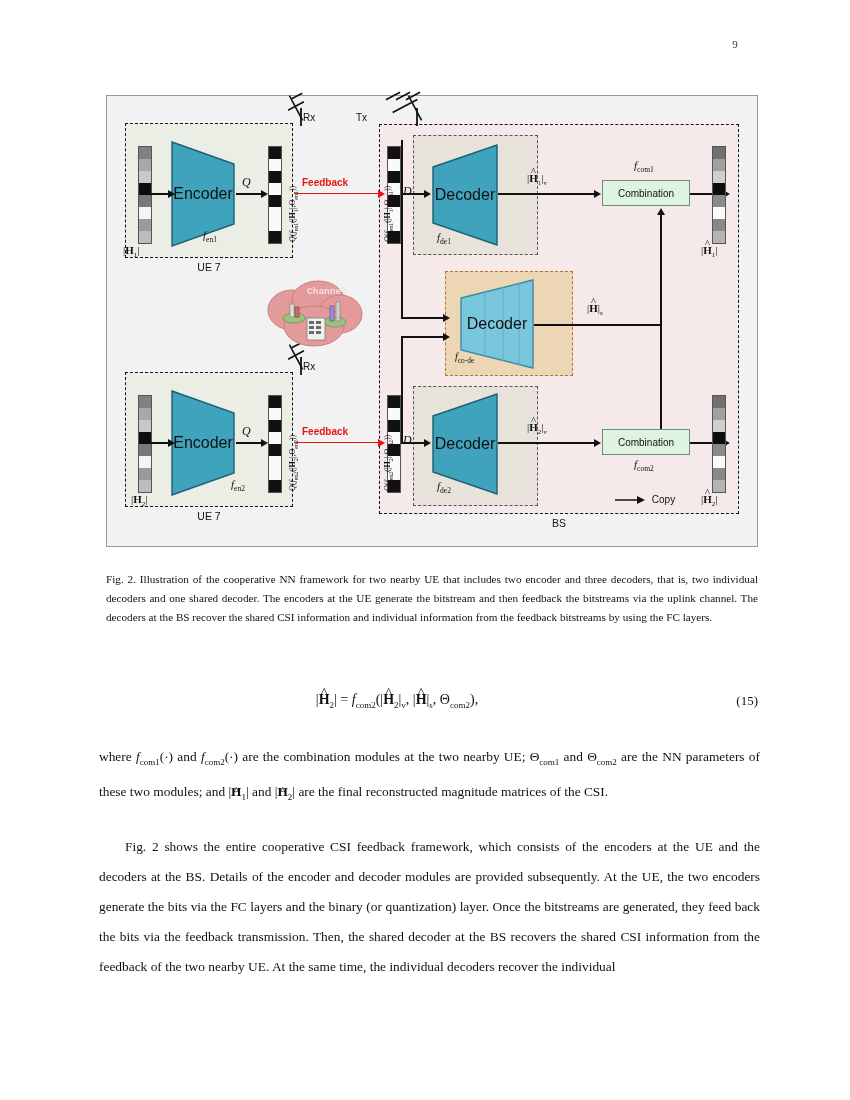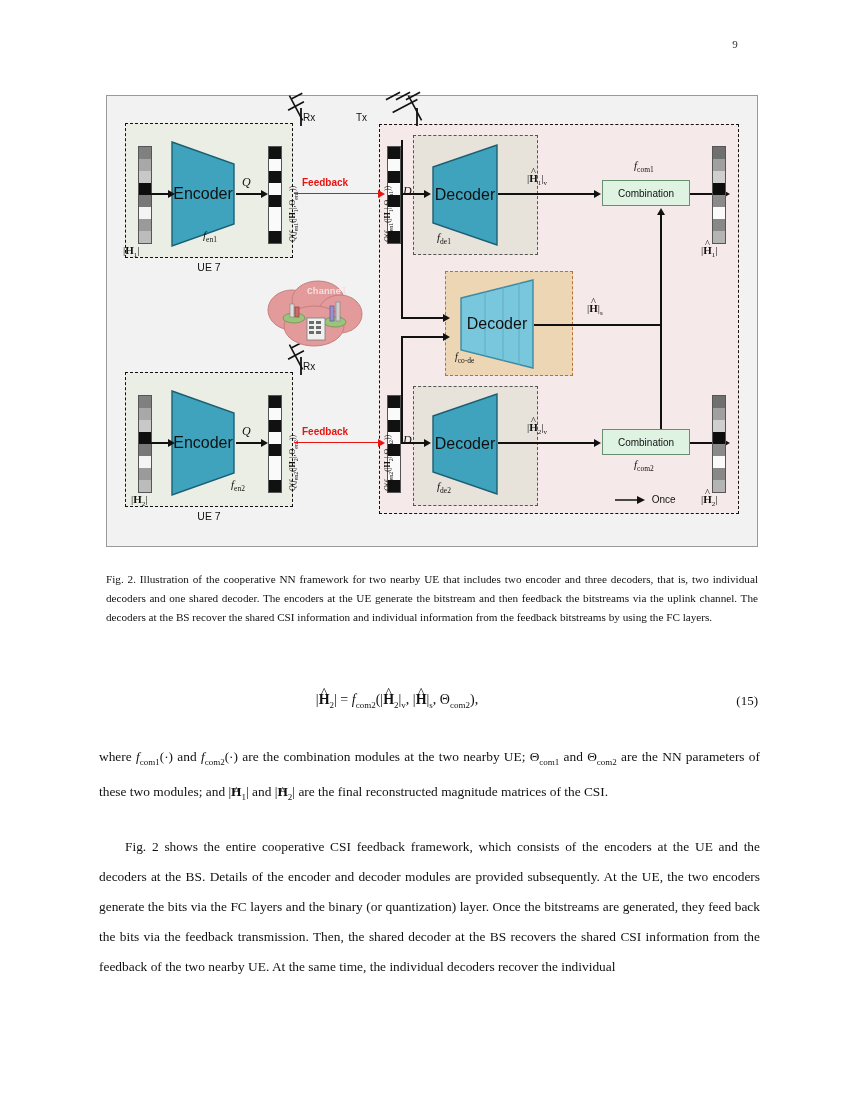--- a/index.html
+++ b/index.html
@@ -164,20 +164,21 @@
   <div class="figure-frame">
     <div class="fig-inner" id="fig-inner">
 
       <div class="region ue-region" style="left:18px;top:27px;width:168px;height:135px;"></div>
       <div class="region-label" style="left:18px;top:165px;width:168px;">UE 7</div>
 
       <div class="region ue-region" style="left:18px;top:276px;width:168px;height:135px;"></div>
       <div class="region-label" style="left:18px;top:414px;width:168px;">UE 7</div>
 
       <div class="region bs-region" style="left:272px;top:28px;width:360px;height:390px;"></div>
+      <div class="region-label" style="left:272px;top:421px;width:360px;">BS</div>
 
       <div class="dec-region" style="left:306px;top:39px;width:125px;height:120px;"></div>
 
       <div class="shared-region" style="left:338px;top:175px;width:128px;height:105px;"></div>
 
       <div class="dec-region" style="left:306px;top:290px;width:125px;height:120px;"></div>
 
       <div class="vec" style="left:31px;top:50px;width:12px;height:96px;">
           <div style="height: 12px; background: rgb(128, 128, 128);"></div>
           <div style="height: 12px; background: rgb(168, 168, 168);"></div>
@@ -492,21 +493,21 @@
         </div>
       <div class="vec-label" style="left:594px;top:397px;">
         |<b class="bhat"><span class="hat">^</span>H</b><sub>2</sub>|
       </div>
 
       <div class="legend-copy" style="left:508px;top:398px;">
         <svg width="30" height="10" viewBox="0 0 30 10" style="vertical-align:middle;">
           <line x1="0" y1="5" x2="22" y2="5" stroke="#111" stroke-width="1.5"></line>
           <polygon points="22,1 30,5 22,9" fill="#111"></polygon>
         </svg>
-        <span style="margin-left:4px;">Once</span>
+        <span style="margin-left:4px;">Copy</span>
       </div>
 
     </div>
   </div>
 
   <div class="caption">Fig. 2.  Illustration of the cooperative NN framework for two nearby UE that includes two encoder and three decoders, that is, two individual decoders and one shared decoder. The encoders at the UE generate the bitstream and then feedback the bitstreams via the uplink channel. The decoders at the BS recover the shared CSI information and individual information from the feedback bitstreams by using the FC layers.</div>
 
   <div class="equation-row">
     <div class="eq-spacer"></div>
     <div class="eq-body">

